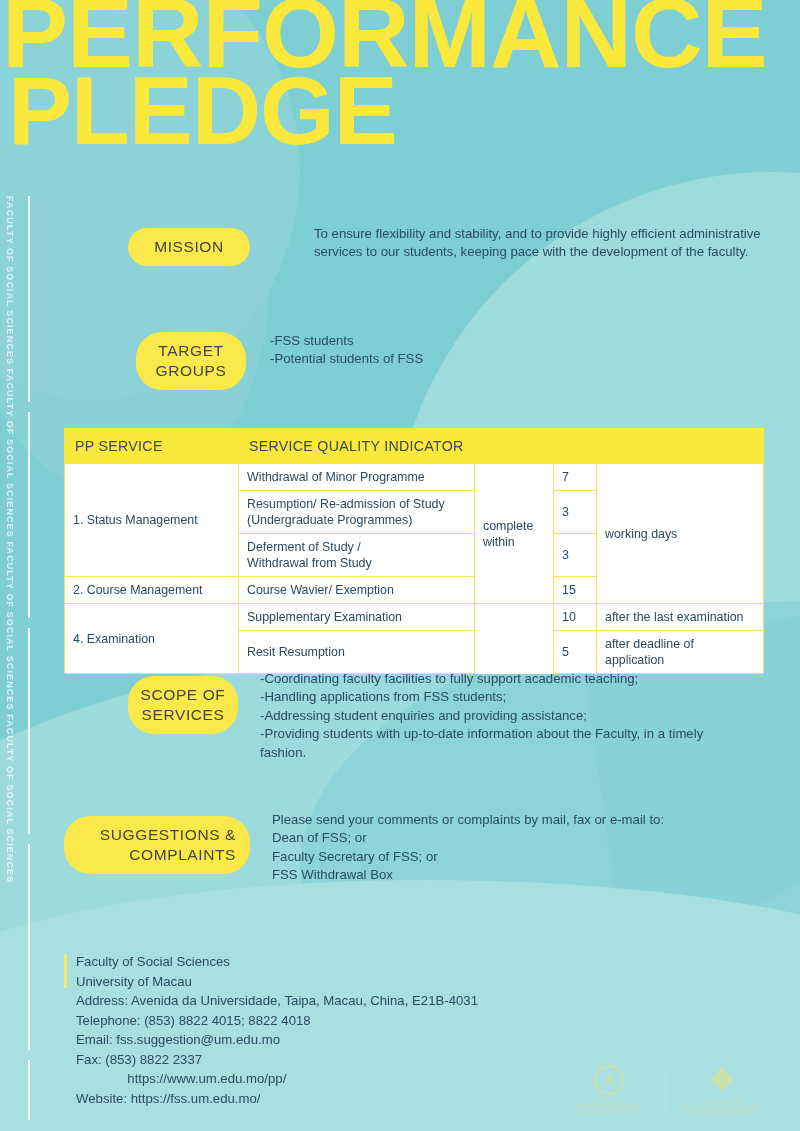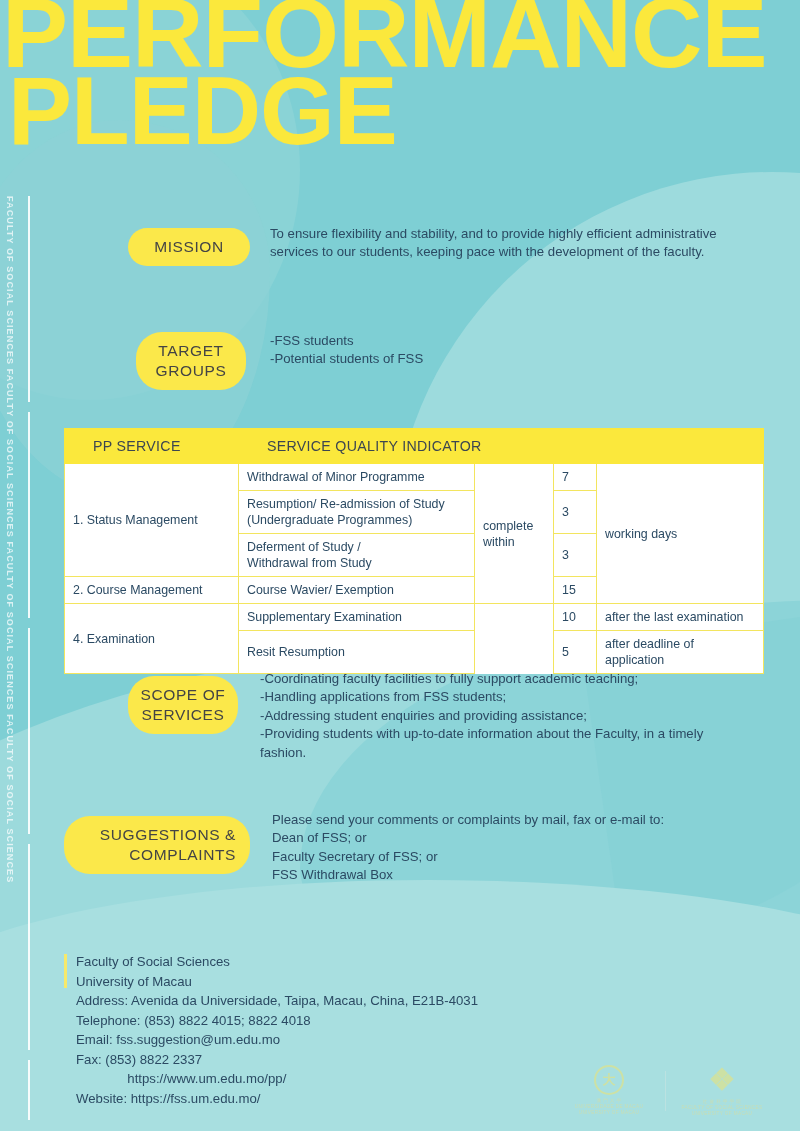--- a/index.html
+++ b/index.html
@@ -165,21 +165,21 @@
     line-height: 20px;
   }
   .pill .l { display: block; }
   .body-text {
     color: #2b4a63;
     font-size: 13.2px;
     line-height: 18.4px;
   }
   .body-text .l { display: block; }
 
-  #sec-mission   { left: 128px; top: 228px; }
+  #sec-mission   { left: 128px; top: 228px; gap: 44px; }
   #sec-mission .pill { width: 122px; }
   #sec-mission .body-text { margin-left: 20px; width: 452px; margin-top: -3px; }
 
   #sec-target    { left: 136px; top: 332px; }
   #sec-target .pill { width: 110px; }
   #sec-target .body-text { margin-left: 24px; width: 420px; }
 
   #sec-scope     { left: 128px; top: 676px; }
   #sec-scope .pill { width: 110px; }
   #sec-scope .body-text { margin-left: 22px; width: 450px; margin-top: -6px; }
@@ -211,21 +211,21 @@
     padding: 5px 8px;
     font-size: 12.4px;
     line-height: 16px;
   }
   table.pp thead th {
     background: #fbe83c;
     border-color: #fbe83c;
     color: #3c4650;
     font-size: 14.2px;
     letter-spacing: .3px;
-    padding: 9px 28px;
+    padding: 9px 10px;
     height: 34px;
   }
   td.c-num { text-align: center; font-size: 13px; }
   td.c-mid { text-align: center; font-size: 12.6px; line-height: 16px; }
   .col-a { width: 174px; }
   .col-b { width: 236px; }
   .col-c { width: 79px; }
   .col-d { width: 43px; }
   .col-e { width: 167px; }
 

